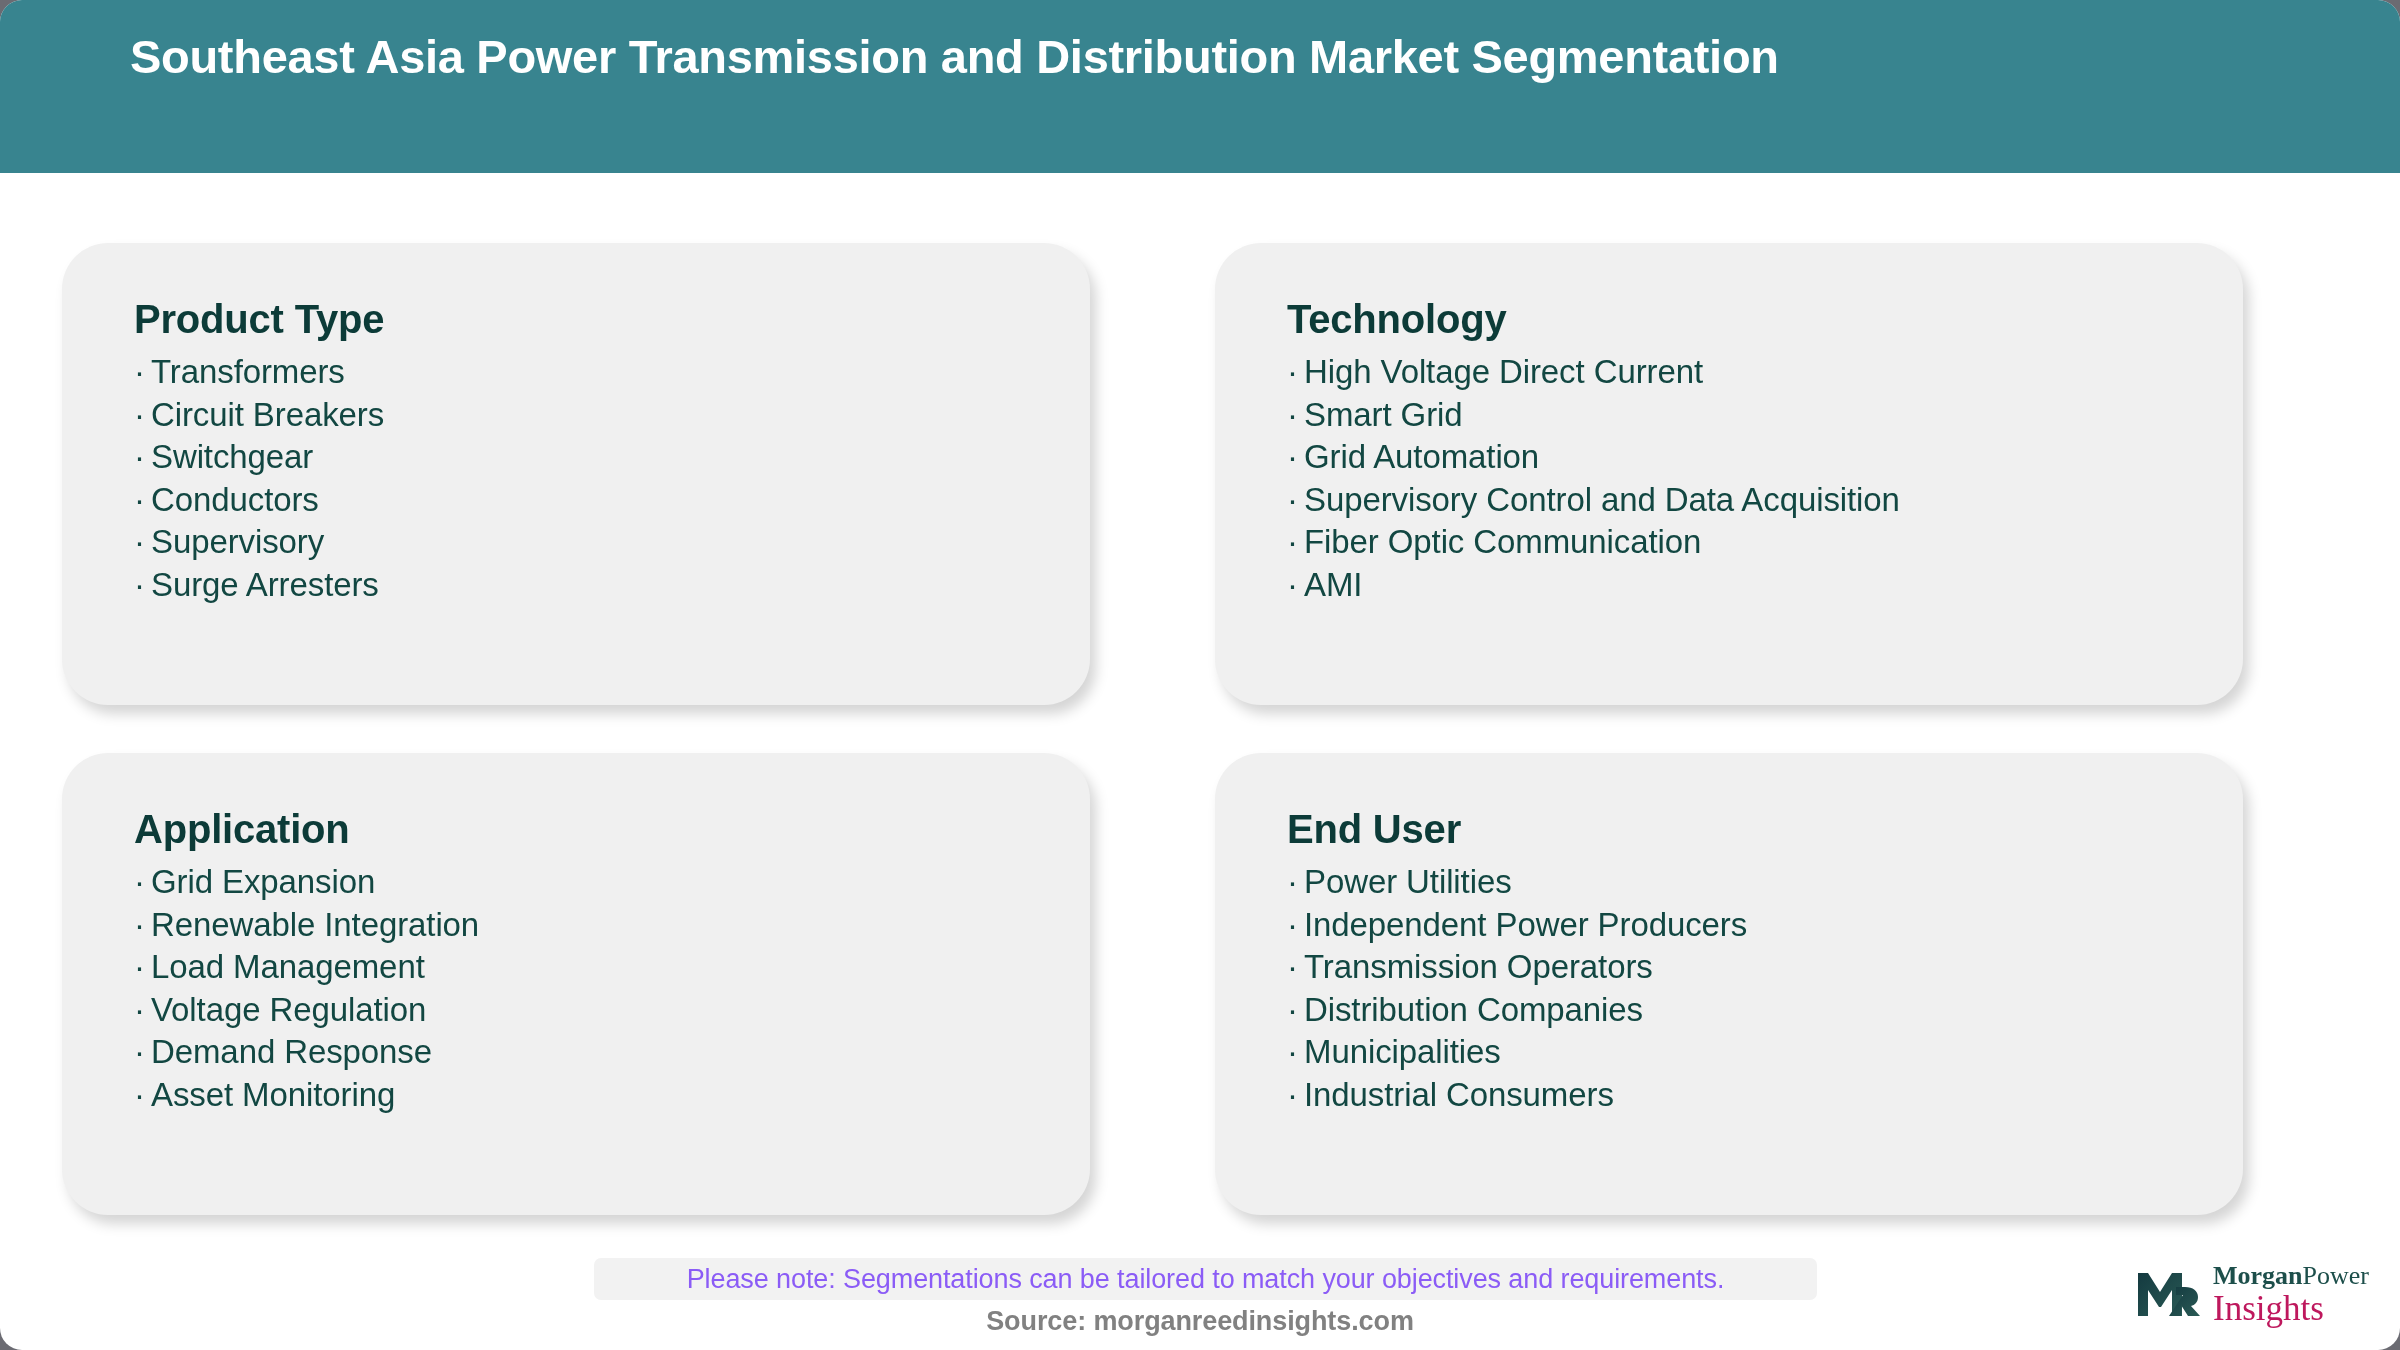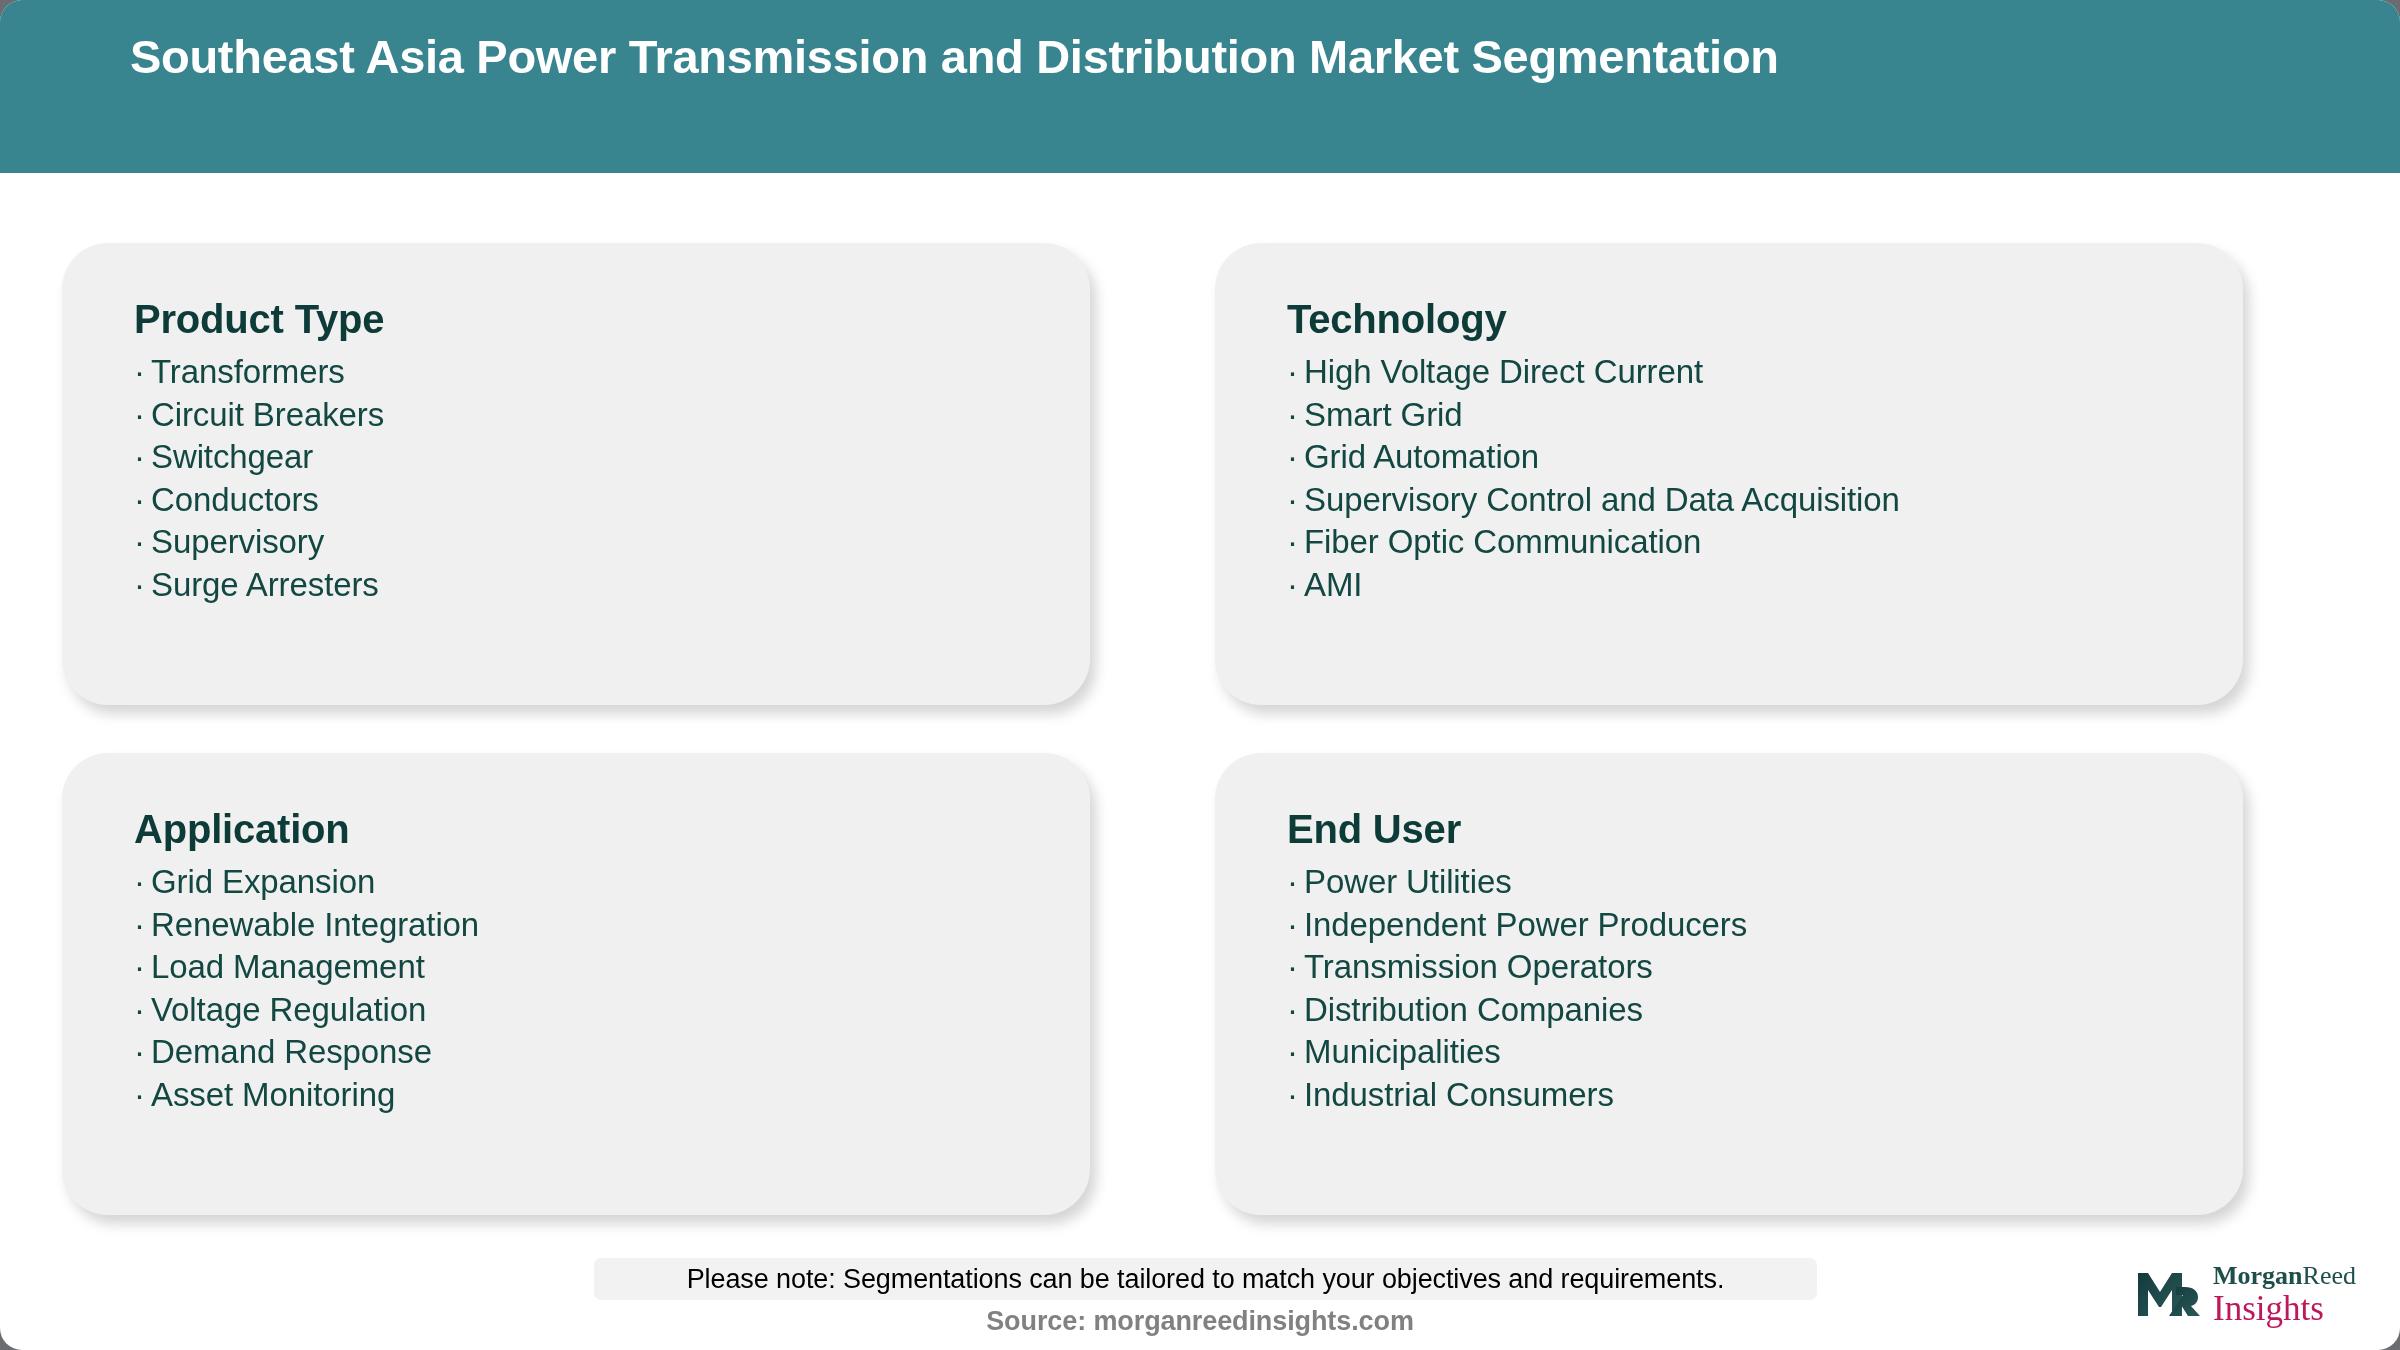--- a/index.html
+++ b/index.html
@@ -111,21 +111,21 @@
     width: 1223px;
     height: 42px;
     background: #f2f2f2;
     border-radius: 7px;
     display: flex;
     align-items: center;
     justify-content: center;
     box-sizing: border-box;
   }
   .note-text {
-    color: #000000;
+    color: #8b5cf6;
     font-size: 27px;
     font-weight: 400;
     letter-spacing: -0.1px;
     white-space: nowrap;
   }
   .source-text {
     position: absolute;
     left: 0;
     top: 63px;
     width: 2400px;
@@ -240,18 +240,18 @@
       <defs>
         <linearGradient id="mrg" x1="0" y1="0" x2="1" y2="1">
           <stop offset="0%" stop-color="#143A40"></stop>
           <stop offset="100%" stop-color="#2A5A55"></stop>
         </linearGradient>
       </defs>
       <path d="M2 45 L2 2 L12 2 L24 21 L36 2 L46 2 L46 45 L36 45 L36 19 L25 36 L23 36 L12 19 L12 45 Z" fill="url(#mrg)"></path>
       <path d="M33 45 L47 24 L40 24 L40 16 L49 16 C57 16 62 20 62 26 C62 31 59 34 55 35 L64 45 L52 45 L45 34 L45 45 Z" fill="url(#mrg)"></path>
     </svg>
     <div class="logo-words">
-      <div class="logo-line1"><b>Morgan</b><span>Reed</span></div>
+      <div class="logo-line1"><b>Morgan</b><span>Power</span></div>
       <div class="logo-line2">Insights</div>
     </div>
   </div>
 
 </div>
 
 </body></html>

